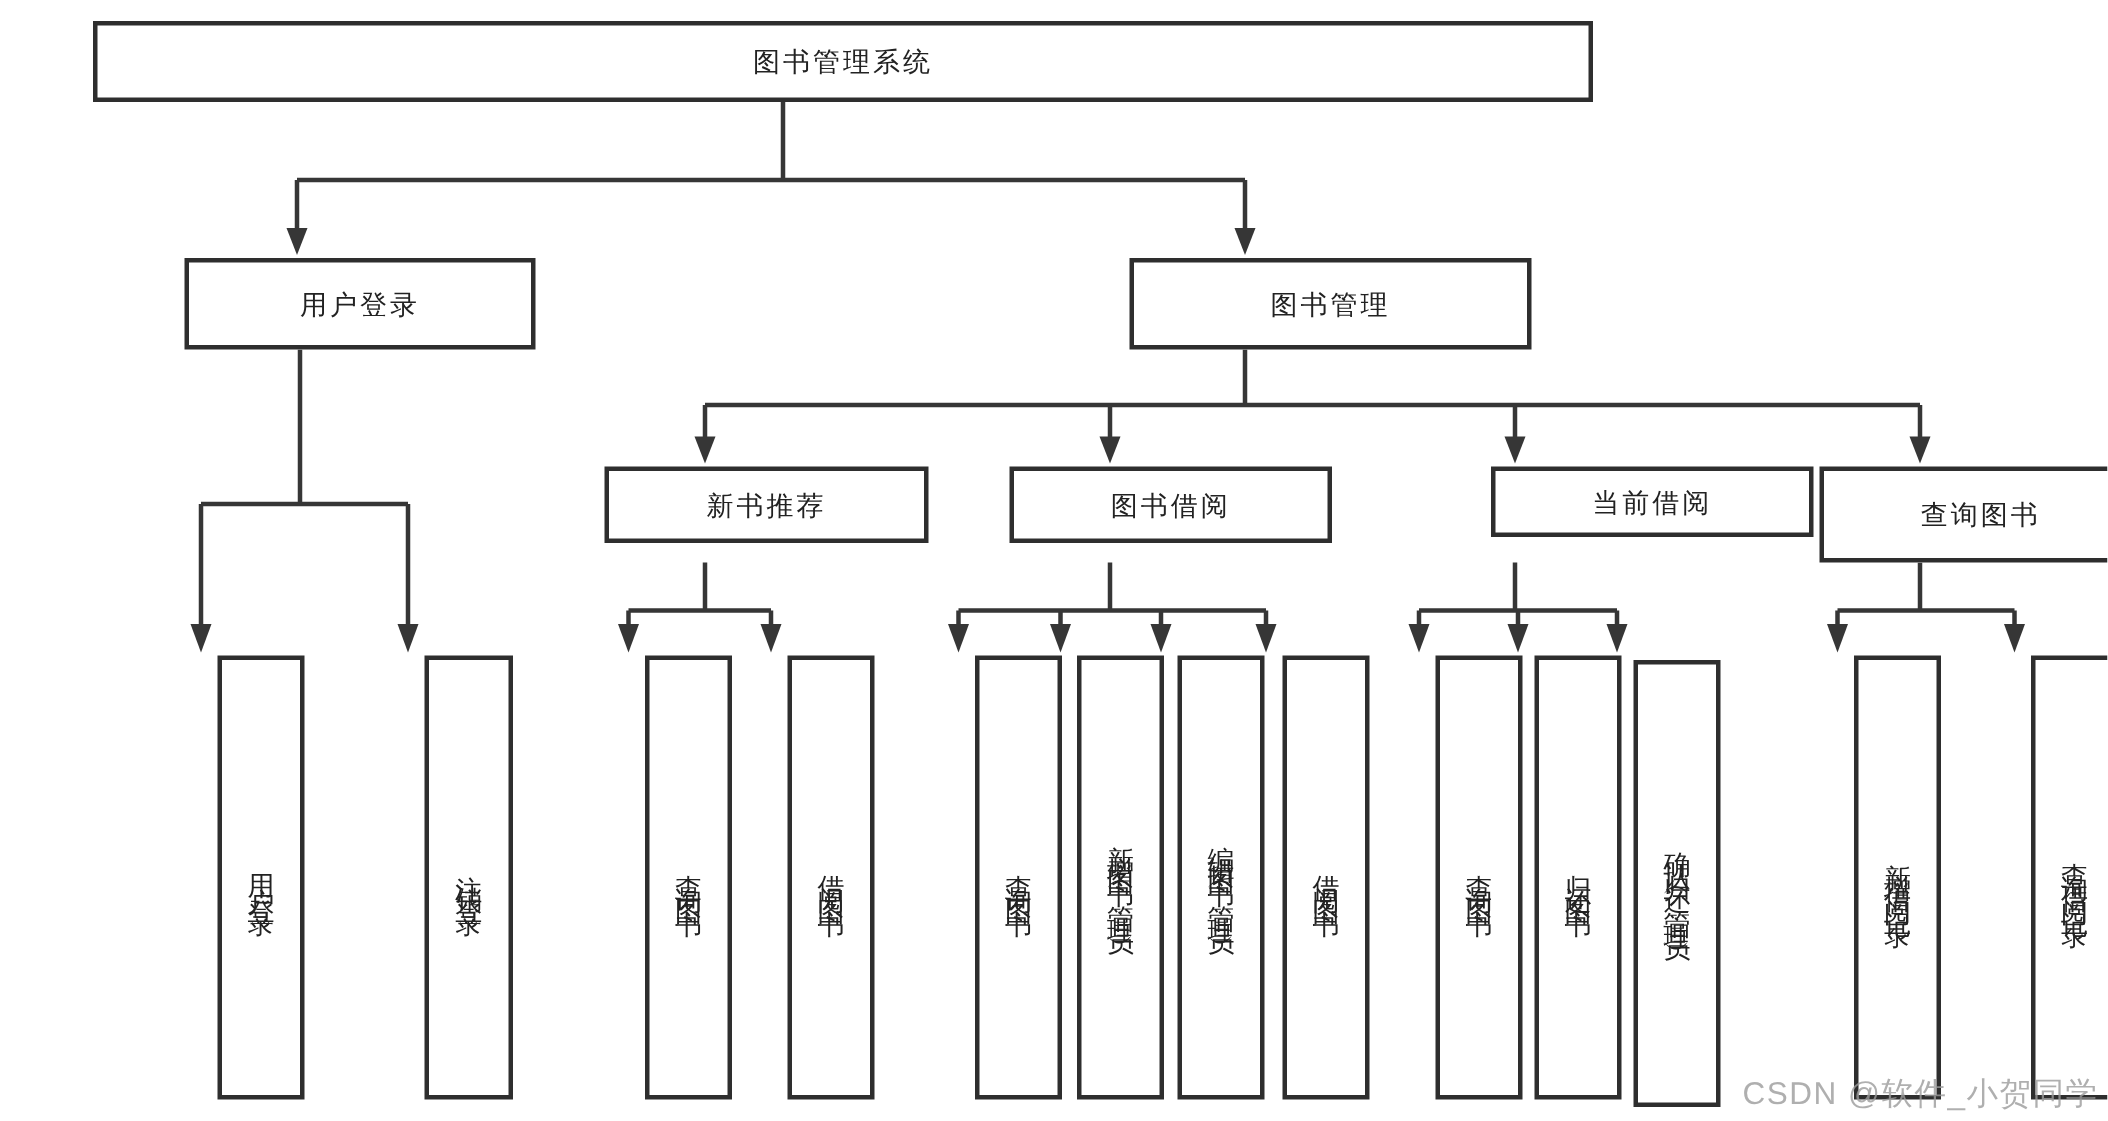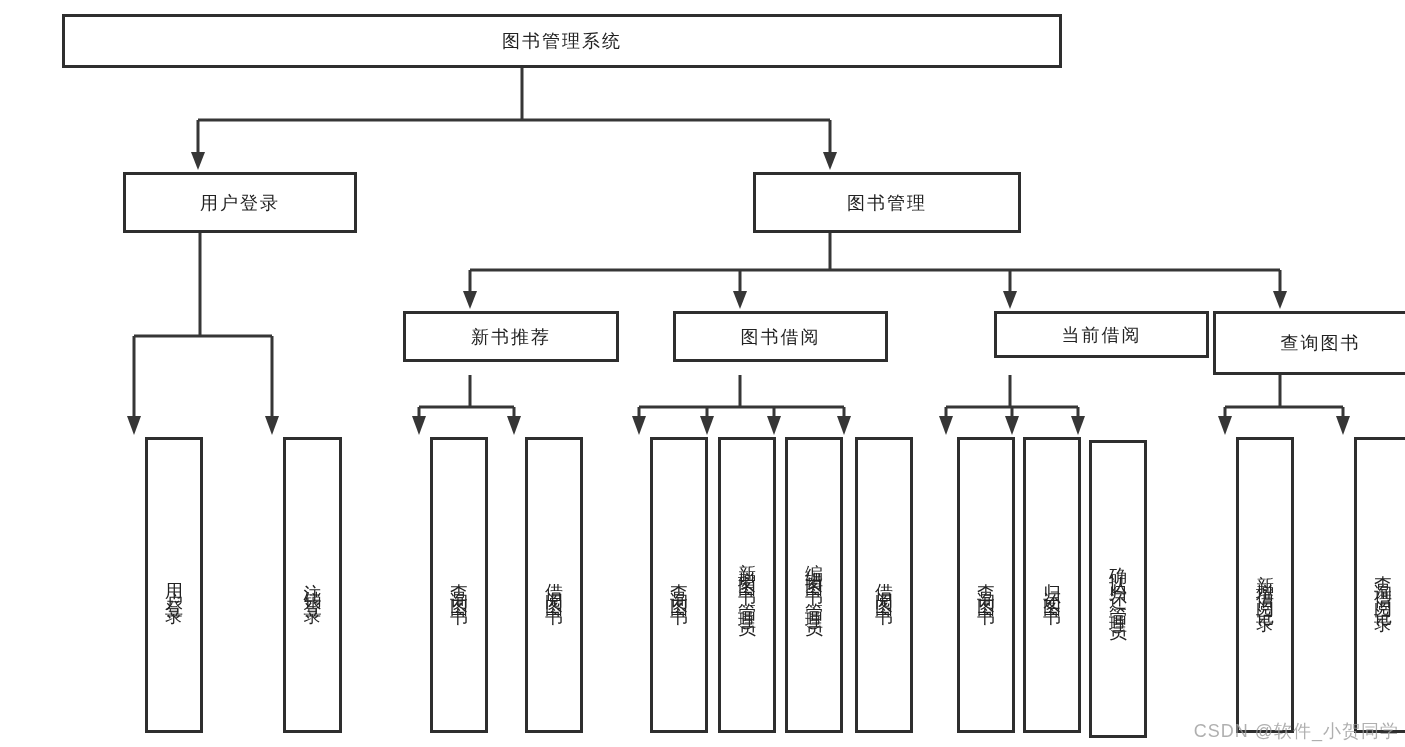--- a/index.html
+++ b/index.html
@@ -36,21 +36,21 @@
   .vlabel{
     writing-mode:vertical-rl;
     text-orientation:mixed;
     font-size:18px;color:var(--text);
     letter-spacing:8px;line-height:1;
     white-space:nowrap;
   }
   .watermark{
     position:absolute;
     right:6px;bottom:4px;
-    font-size:18px;
+    font-size:21px;
     color:var(--wm);
     opacity:.8;
     letter-spacing:1px;
     z-index:5;
     white-space:nowrap;
   }
 </style>
 </head>
 <body>
 

